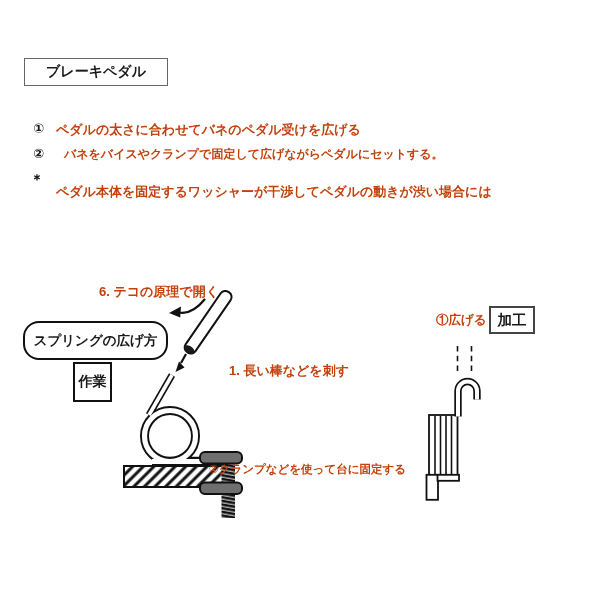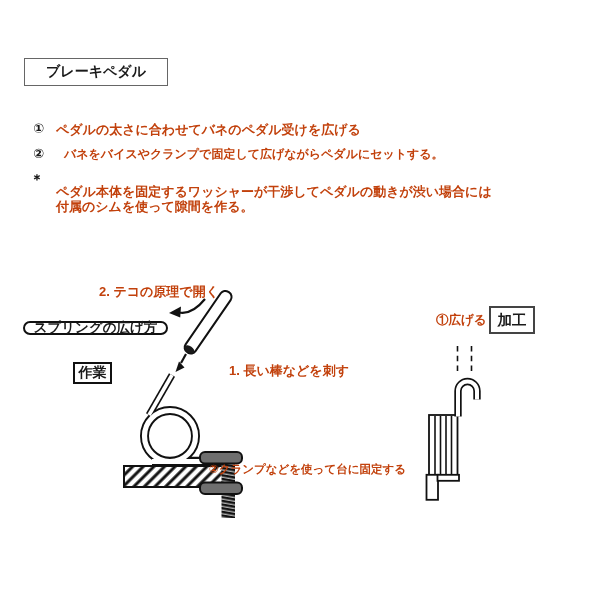--- a/index.html
+++ b/index.html
@@ -2,23 +2,23 @@
 <html><head>
 <meta charset="utf-8">
 <style>
   html,body{margin:0;padding:0;background:#fff;}
   .page{position:relative;width:600px;height:600px;background:#fff;overflow:hidden;
         font-family:"Liberation Sans","DejaVu Sans",sans-serif;color:#1a1a1a;}
   .t{position:absolute;font-weight:bold;white-space:nowrap;color:#c2410c;line-height:1.2;}
   .boxed{position:absolute;display:flex;align-items:center;justify-content:center;
          font-weight:bold;background:#fff;box-sizing:border-box;}
   .title-box{left:24px;top:58px;width:144px;height:28px;border:1.5px solid #666;font-size:14px;}
-  .stadium{left:23px;top:321px;width:145px;height:14px;border:2px solid #111;
+  .stadium{left:23px;top:321px;width:145px;height:39px;border:2px solid #111;
            border-radius:16px;font-size:13.5px;text-align:right;}
-  .work-box{left:73px;top:362px;width:39px;height:22px;border:2px solid #111;font-size:14px;}
+  .work-box{left:73px;top:362px;width:39px;height:40px;border:2px solid #111;font-size:14px;}
   .process-box{left:489px;top:306px;width:46px;height:28px;border:2.5px solid #444;font-size:14.5px;}
   .marker{position:absolute;font-weight:bold;}
   svg{position:absolute;left:0;top:0;}
 </style>
 </head>
 <body>
 
 <div class="page">
 
   <svg width="600" height="600" viewBox="0 0 600 600">
@@ -84,25 +84,24 @@
   <div class="boxed title-box">ブレーキペダル</div>
 
   <span class="marker" style="left:33px;top:121px;font-size:13px;">①</span>
   <span class="t" style="left:56px;top:122px;font-size:13px;">ペダルの太さに合わせてバネのペダル受けを広げる</span>
 
   <span class="marker" style="left:33px;top:146px;font-size:13px;">②</span>
   <span class="t" style="left:64px;top:147px;font-size:12px;">バネをバイスやクランプで固定して広げながらペダルにセットする。</span>
 
   <span class="marker" style="left:30px;top:171px;font-size:14px;">＊</span>
   <span class="t" style="left:56px;top:172px;font-size:13px;margin-top:12px;">ペダル本体を固定するワッシャーが干渉してペダルの動きが渋い場合には</span>
-  <span class="t" style="left:56px;top:199px;font-size:13px;">付属のシムを使って隙間を作る。</span>
 
   <div class="boxed stadium">スプリングの広げ方</div>
   <div class="boxed work-box">作業</div>
 
-  <span class="t" style="left:99px;top:284px;font-size:13px;">2. テコの原理で開く</span>
+  <span class="t" style="left:99px;top:284px;font-size:13px;">6. テコの原理で開く</span>
   <span class="t" style="left:203px;top:363px;font-size:13px;margin-left:26px;">1. 長い棒などを刺す</span>
   <span class="t" style="left:209px;top:431px;font-size:11.5px;margin-top:32px;">②クランプなどを使って台に固定する</span>
 
   <span class="t" style="left:436px;top:314px;font-size:12.5px;font-family:Liberation Mono, monospace;">①広げる</span>
   <div class="boxed process-box">加工</div>
 
 </div>
 
 </body></html>

